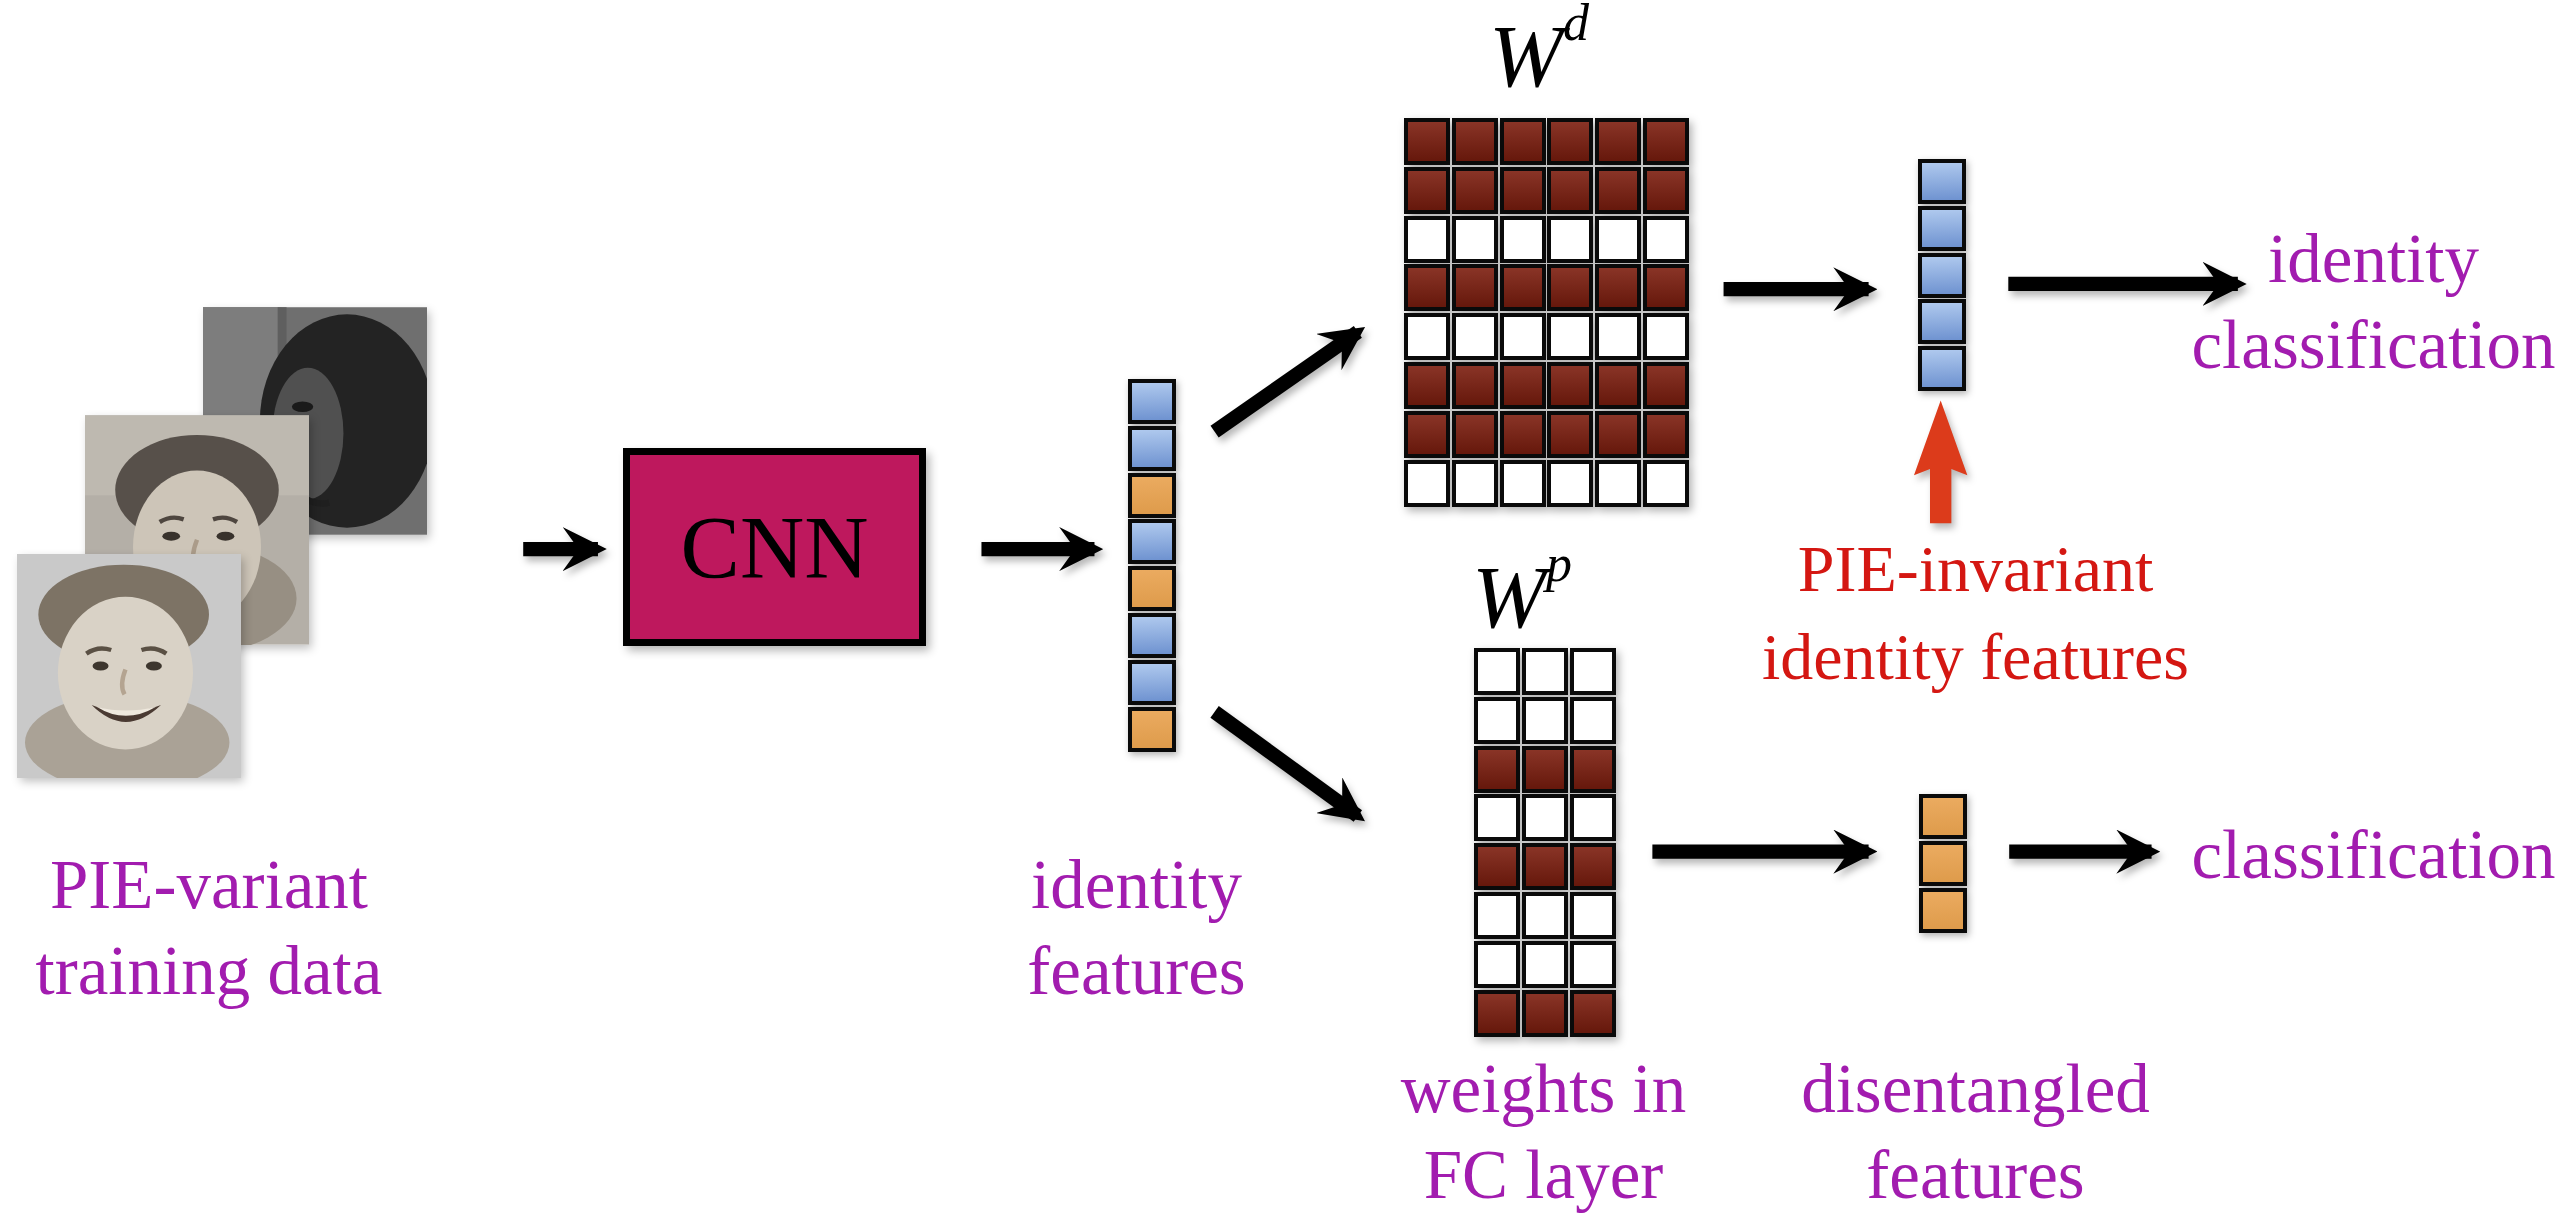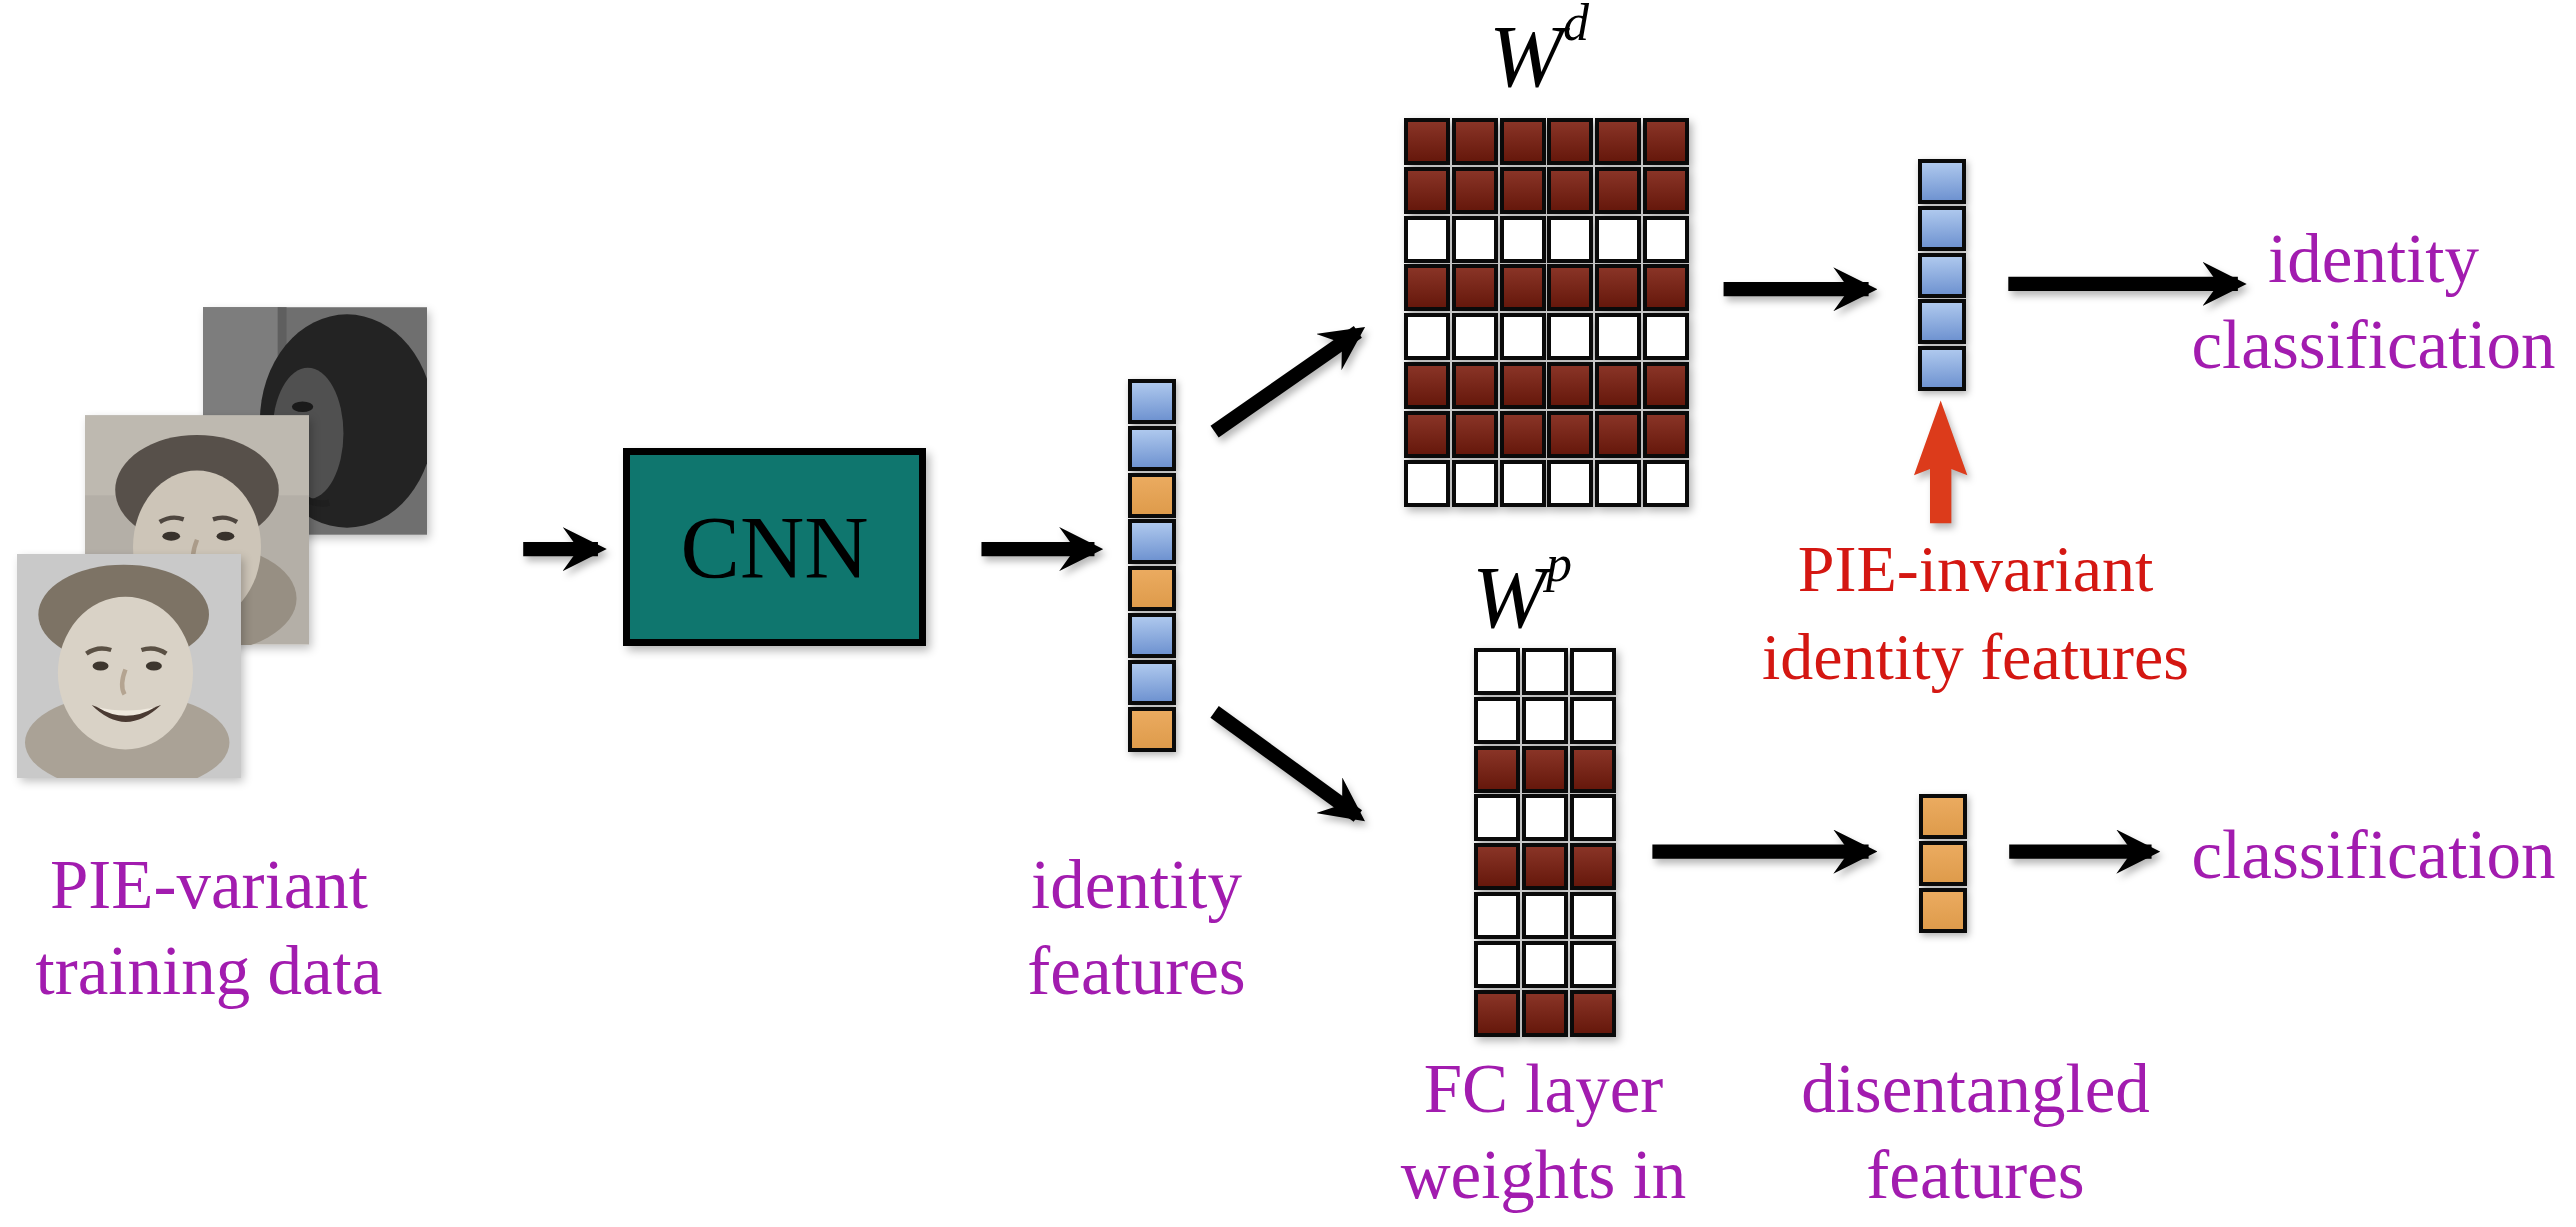--- a/index.html
+++ b/index.html
@@ -14,21 +14,21 @@
     text-align:center; color:#a21caf;
     font-size:69px; line-height:86px; white-space:nowrap;
   }
   .red-label { color:var(--color-red_text,#d41712); font-size:66px; line-height:88px; }
   
   .photo { position:absolute; box-shadow:2.7px 3.6px 9px rgba(0,0,0,0.25); }
   .photo svg { display:block; }
   
   .cnn-box {
     position:absolute; left:623px; top:448px; width:303px; height:198px;
-    border:7.1px solid #000; background:#0f766e; box-sizing:border-box;
+    border:7.1px solid #000; background:#be185d; box-sizing:border-box;
     display:flex; align-items:center; justify-content:center;
     box-shadow:3.6px 5.3px 9px rgba(0,0,0,0.30);
   }
   .cnn-box .cnn-text { font-size:89px; color:#000; }
   
   .math-label { text-align:center; font-style:italic; color:#000; white-space:nowrap; }
   .math-label .base { font-size:89px; }
   .math-label .sup  { font-size:52px; vertical-align:46px; }
   
   .vec { display:flex; flex-direction:column; gap:1.8px;
@@ -232,22 +232,22 @@
   <div class="abs label" style="left:2171px; top:812px; width:405px;">
     <div>classification</div>
   </div>
 
   <div class="abs label red-label" style="left:1744px; top:525px; width:463px;text-align:center;">
     <div>PIE-invariant</div>
     <div>identity features</div>
   </div>
 
   <div class="abs label" style="left:1370px; top:1046px; width:347px;">
+    <div>weights in</div>
     <div>FC layer</div>
-    <div>weights in</div>
   </div>
 
   <div class="abs label" style="left:1771px; top:1046px; width:409px;">
     <div>disentangled</div>
     <div>features</div>
   </div>
 
   <svg class="arrows" viewBox="0 0 2895 1380" width="2576" height="1228">
     <defs>
       <marker id="ah" viewBox="0 0 10 10" refX="8" refY="5" markerWidth="3.1" markerHeight="3.1" orient="auto-start-reverse">

